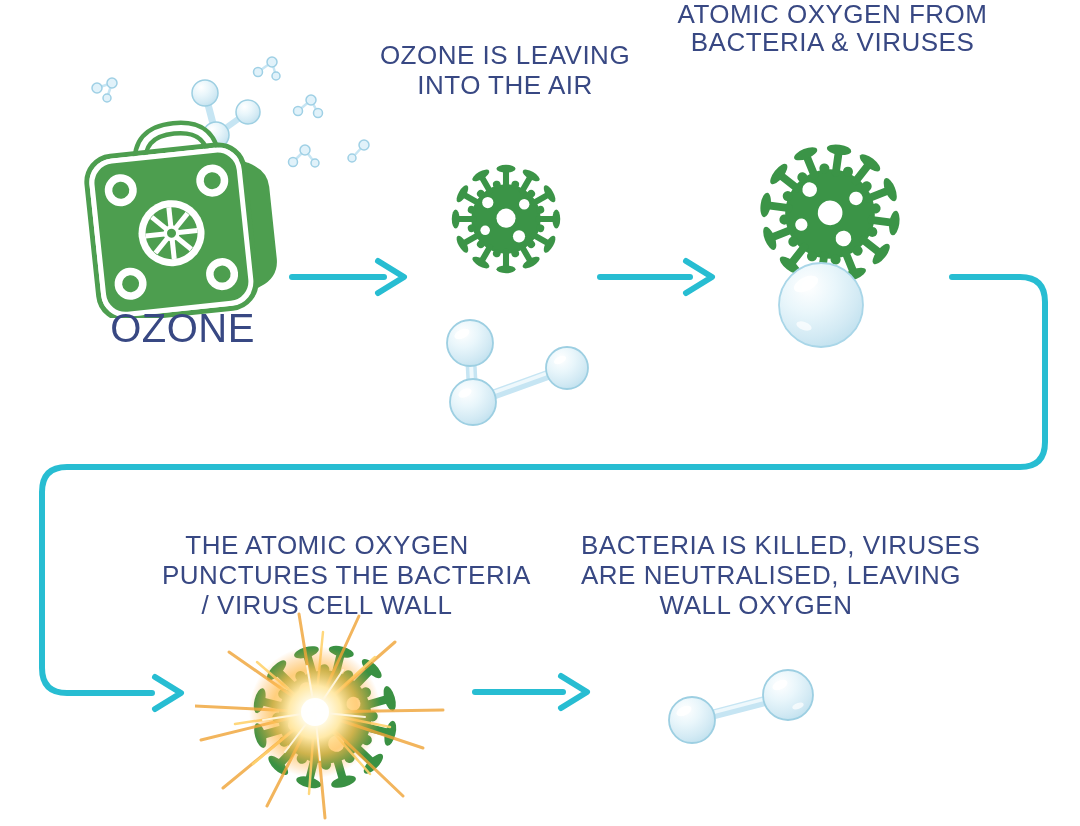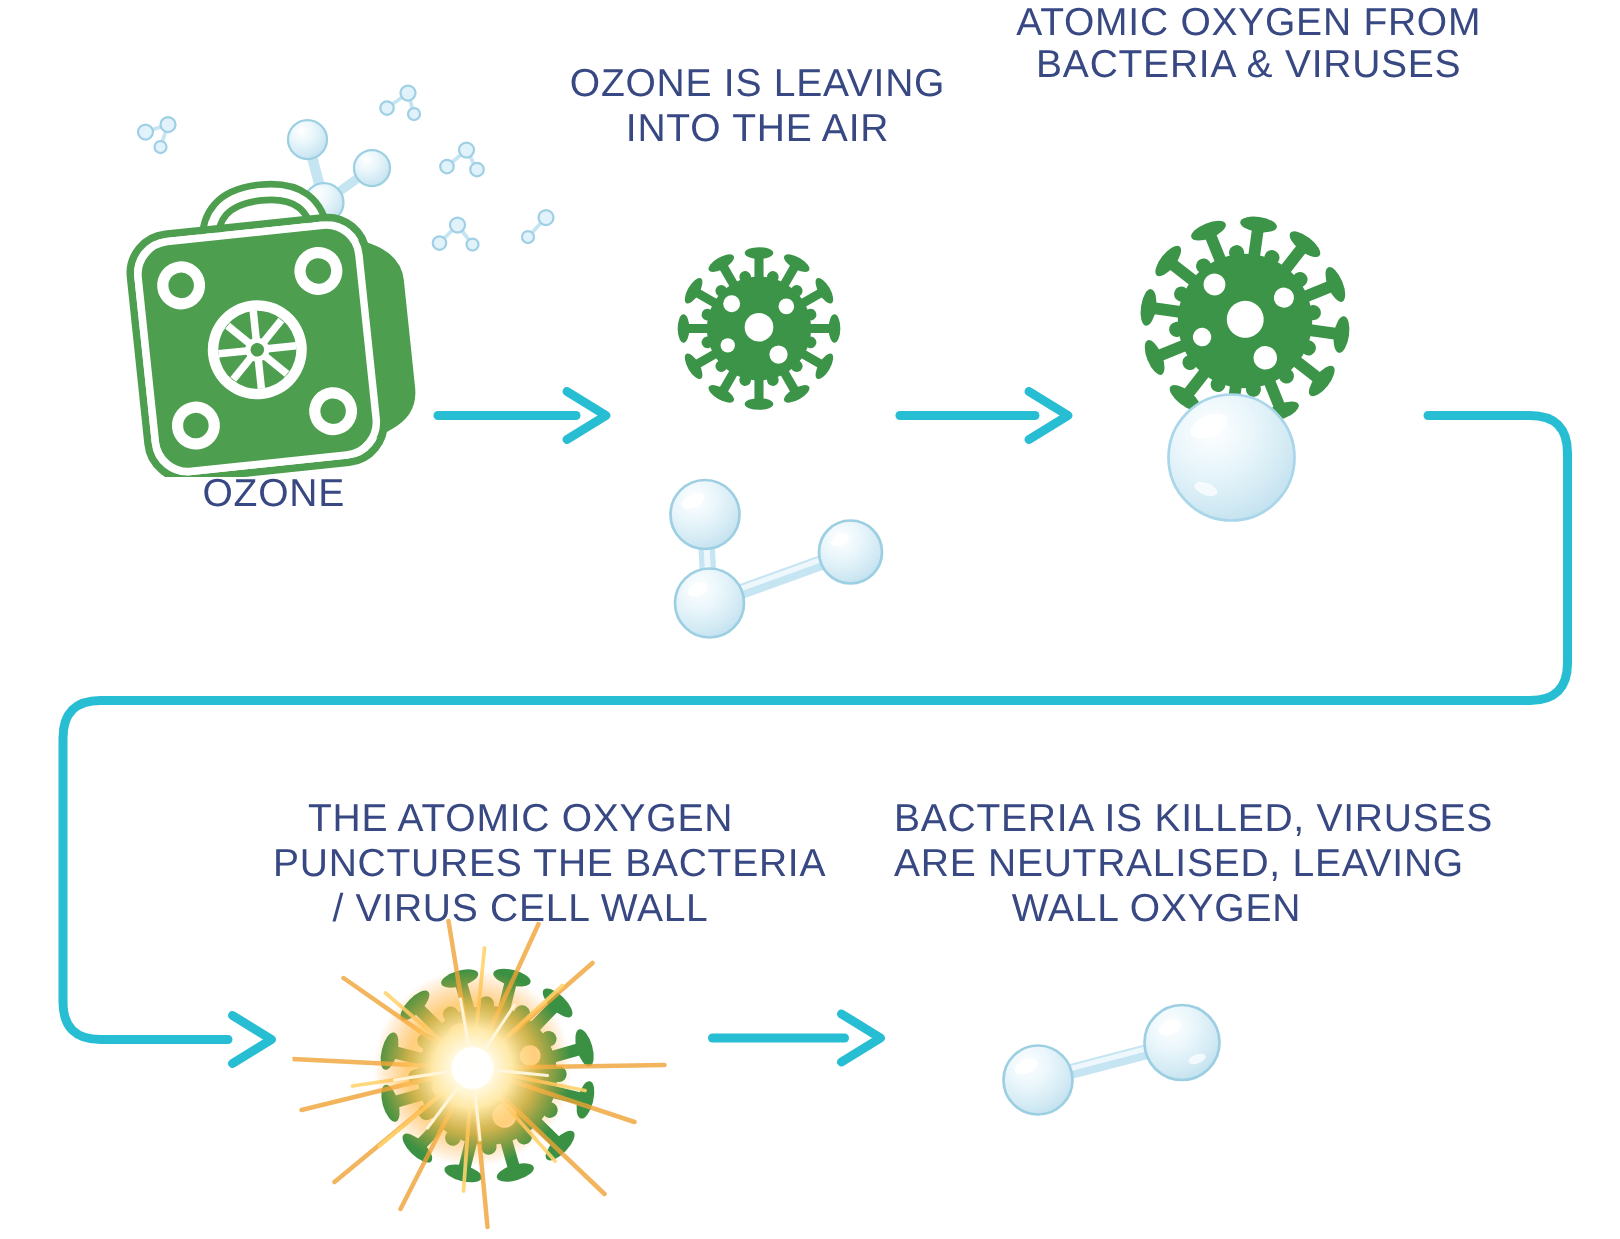--- a/index.html
+++ b/index.html
@@ -6,21 +6,21 @@
   .canvas{
     position:relative;width:1080px;height:826px;background:#ffffff;overflow:hidden;
     font-family:"Liberation Sans",sans-serif;
   }
   .abs{position:absolute;}
   .label{
     color:#384883;font-size:26px;line-height:30px;font-weight:400;
     letter-spacing:.5px;text-align:center;
   }
   .label div{white-space:nowrap;}
-  .label.big{font-size:26px;line-height:33px;}
+  .label.big{font-size:40px;line-height:33px;}
   svg{display:block;}
   .ray-a{stroke:#f0a335;stroke-width:3;opacity:.8;stroke-linecap:round;}
   .ray-b{stroke:#ffd36e;stroke-width:2.5;opacity:.9;stroke-linecap:round;}
   .ray-c{stroke:#fff7df;stroke-width:2;opacity:.95;stroke-linecap:round;}
   .bond{stroke:#c6e5f3;stroke-linecap:round;}
   .bond-hi{stroke:#eef8fc;stroke-linecap:round;}
   .psphere{fill:#e1f2fa;stroke:#9fd0e5;stroke-width:1.5;}
 </style>
 </head>
 <body>
@@ -264,25 +264,25 @@
   <div class="abs label" style="left:340px;top:40px;width:330px">
     <div>OZONE IS LEAVING</div>
     <div>INTO THE AIR</div>
   </div>
 
   <div class="abs label" style="left:660px;top:0;width:345px;line-height:28px">
     <div>ATOMIC OXYGEN FROM</div>
     <div>BACTERIA &amp; VIRUSES</div>
   </div>
 
-  <div class="abs label" style="left:182px;top:530px;width:330px">
+  <div class="abs label" style="left:162px;top:530px;width:330px">
     <div>THE ATOMIC OXYGEN</div>
     <div>PUNCTURES THE BACTERIA</div>
     <div>/ VIRUS CELL WALL</div>
   </div>
 
-  <div class="abs label" style="left:596px;top:530px;width:350px">
+  <div class="abs label" style="left:581px;top:530px;width:350px">
     <div>BACTERIA IS KILLED, VIRUSES</div>
     <div>ARE NEUTRALISED, LEAVING</div>
     <div>WALL OXYGEN</div>
   </div>
 
 </div>
 
 </body></html>

